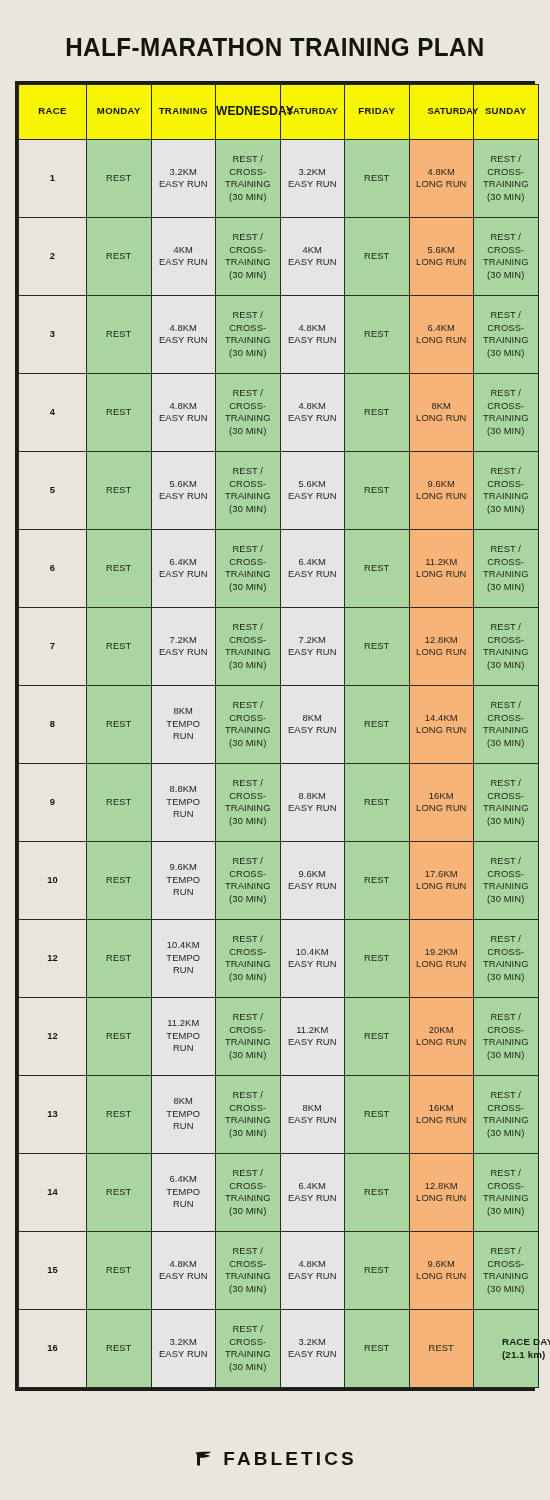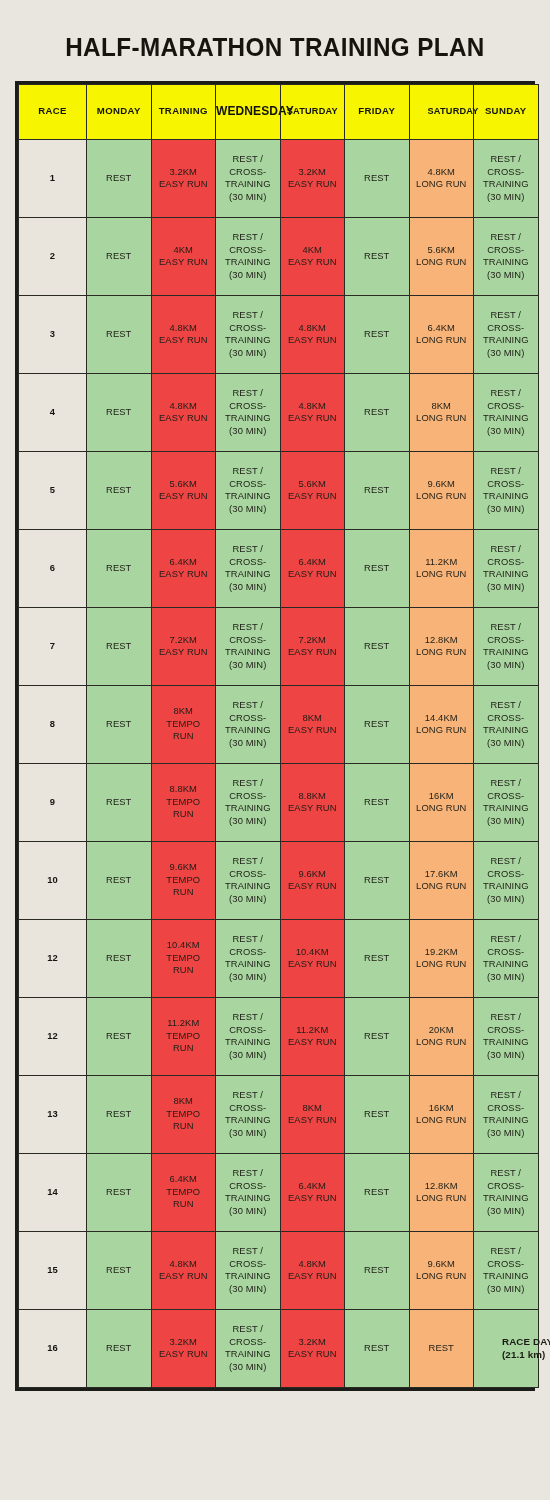--- a/index.html
+++ b/index.html
@@ -78,21 +78,21 @@
     font-size: 17px;
     font-weight: bold;
     letter-spacing: 0.2px;
     color: #15140f;
   }
   td.cell {
     color: #1d1d16;
     padding: 2px 1px;
   }
   td.cell.green  { background: #a9d6a0; }
-  td.cell.peach  { background: #ef4444; }
+  td.cell.peach  { background: #e5e5e5; }
   td.cell.orange { background: #f8b478; }
 
   td.cell .line { display: block; white-space: nowrap; }
   td.cell.race .line { font-weight: bold; font-size: 9.8px; padding-left: 28px; }
 
   .footer {
     position: absolute;
     left: 0;
     right: 0;
     bottom: 0;
@@ -675,14 +675,25 @@
             </td>
             <td class="cell green race">
               <span class="line">RACE DAY</span>
               <span class="line">(21.1 km)</span>
             </td>
           </tr>
         </tbody>
     </table>
   </div>
 
+  <div class="footer">
+    <span class="brand-mark">
+      <svg viewBox="0 0 24 24" width="21" height="21" aria-hidden="true">
+        <path d="M3.2 5.0 C7.0 4.2, 14.5 4.0, 20.6 4.4 C19.2 6.0, 16.4 6.9, 12.8 7.0
+                 C16.0 7.6, 18.2 8.2, 19.6 9.0 C16.6 10.6, 12.4 11.2, 8.0 11.0
+                 C8.0 14.2, 8.0 17.2, 8.0 20.0 C6.6 20.0, 5.6 20.0, 4.6 20.0
+                 C4.6 16.2, 4.6 12.2, 4.6 8.2 C4.0 7.2, 3.5 6.1, 3.2 5.0 Z" fill="#15140f"></path>
+      </svg>
+    </span>
+    <span class="brand-name">FABLETICS</span>
+  </div>
 
 </div>
 
 </body></html>

